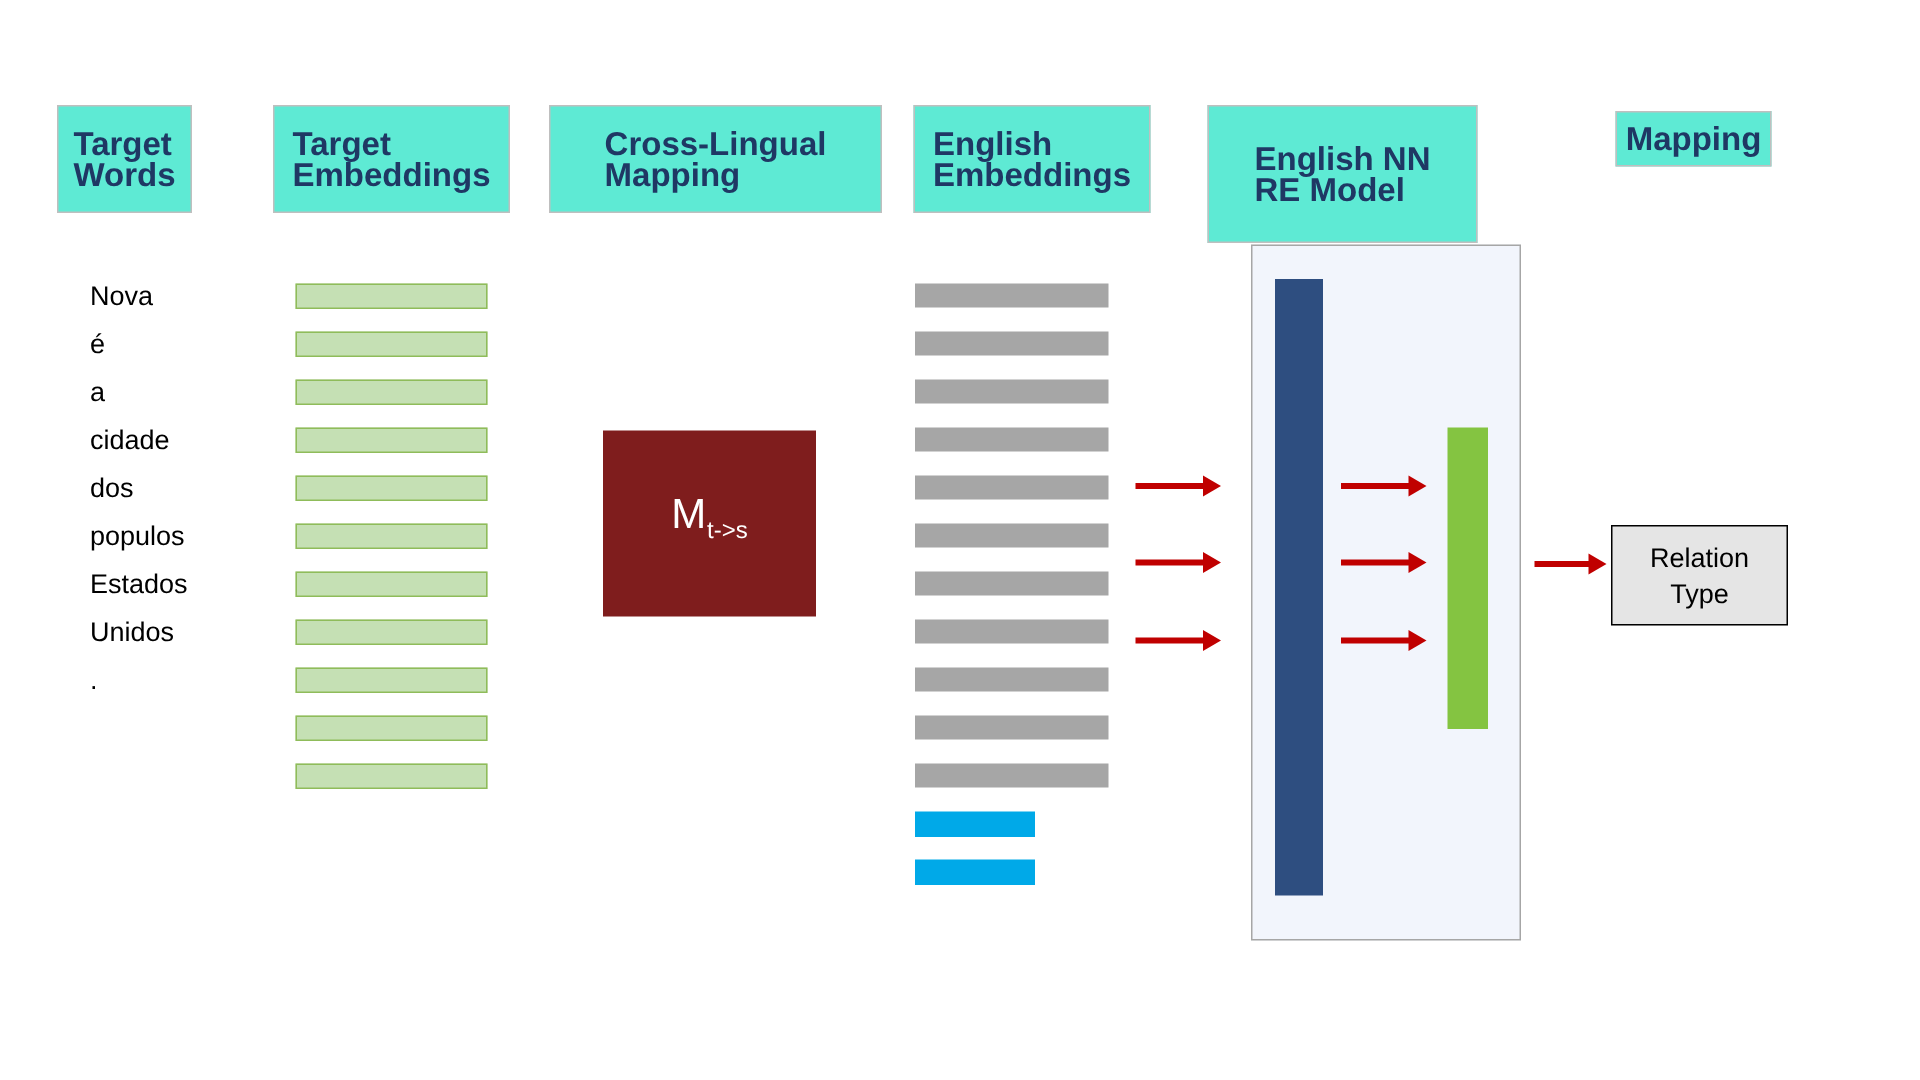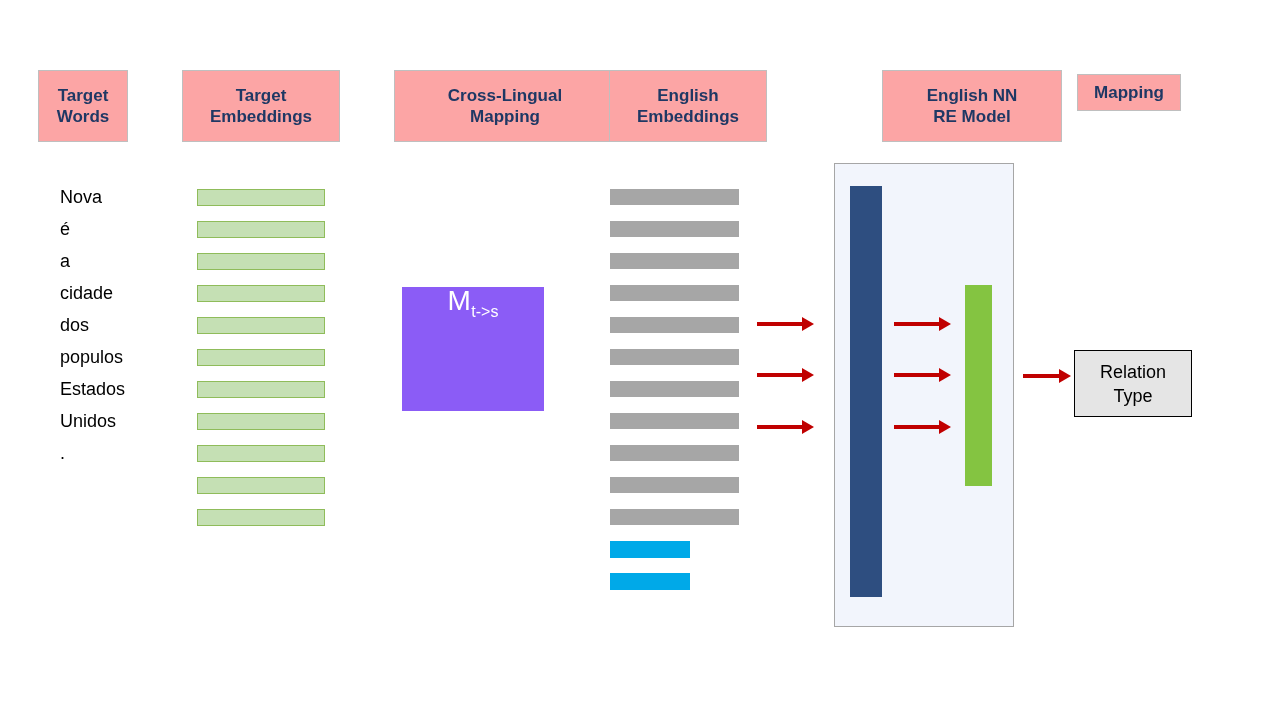--- a/index.html
+++ b/index.html
@@ -14,37 +14,37 @@
     overflow: hidden;
     font-family: "Liberation Sans", sans-serif;
     -webkit-font-smoothing: antialiased;
   }
 
   
   .hdr {
     position: absolute;
     box-sizing: border-box;
     border: 1px solid #bfbfbf;
-    background: #fca5a5;
+    background: #5eead4;
     color: #1F3864;
     font-weight: bold;
-    font-size: 17px;
+    font-size: 22px;
     line-height: 21px;
     display: flex;
     align-items: center;
     justify-content: center;
-    text-align: center;
+    text-align: left;
     white-space: pre-line;
   }
 
   #hdr-target-words      { left: 38px;   top: 70px;  width: 90px;  height: 72px; }
   #hdr-target-emb        { left: 182px;  top: 70px;  width: 158px; height: 72px; }
-  #hdr-cross-lingual     { left: 366px;  top: 70px;  width: 222px; height: 72px; margin-left: 28px; }
+  #hdr-cross-lingual     { left: 366px;  top: 70px;  width: 222px; height: 72px; }
   #hdr-english-emb       { left: 609px;  top: 70px;  width: 158px; height: 72px; }
-  #hdr-english-nn        { left: 882px;  top: 70px;  width: 180px; height: 72px; }
+  #hdr-english-nn        { left: 805px;  top: 70px;  width: 180px; height: 92px; }
   #hdr-output            { left: 1077px; top: 74px;  width: 104px; height: 37px; }
 
   
   #word-list {
     position: absolute;
     left: 60px;
     top: 181px;
     width: 120px;
   }
   .word {
@@ -98,23 +98,24 @@
     background: #00A9E8;
   }
 
   
   #mapping-box {
     position: absolute;
     left: 402px;
     top: 287px;
     width: 142px;
     height: 124px;
-    background: #8b5cf6;
-    box-sizing: border-box;
-    display: flex;
+    background: #7f1d1d;
+    box-sizing: border-box;
+    display: flex;
+    align-items: center;
     justify-content: center;
   }
   #mapping-label {
     color: #ffffff;
     font-size: 28px;
     line-height: 28px;
     letter-spacing: 0.5px;
   }
   #mapping-label sub {
     font-size: 16px;

